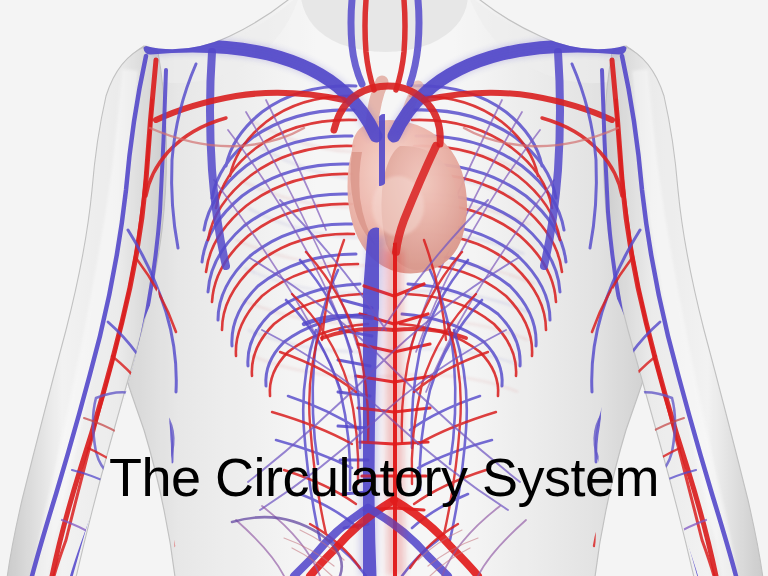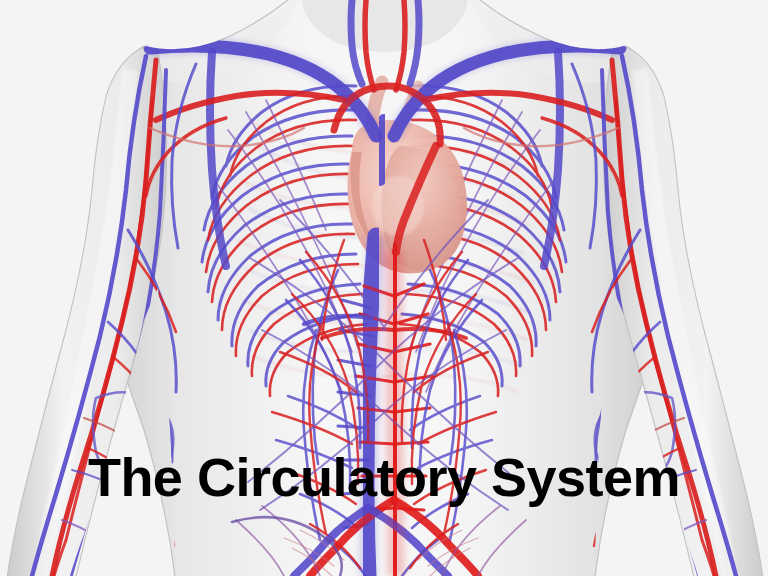--- a/index.html
+++ b/index.html
@@ -23,21 +23,21 @@
     height: 576px;
     display: block;
   }
   #slide-title {
     position: absolute;
     left: 0;
     top: 447px;
     width: 768px;
     text-align: center;
     font-family: "Liberation Sans", sans-serif;
-    font-weight: bold;
+    font-weight: normal;
     font-size: 54px;
     line-height: 60px;
     letter-spacing: -0.5px;
     color: #000000;
     white-space: nowrap;
     user-select: none;
   }
 </style>
 </head>
 <body>

